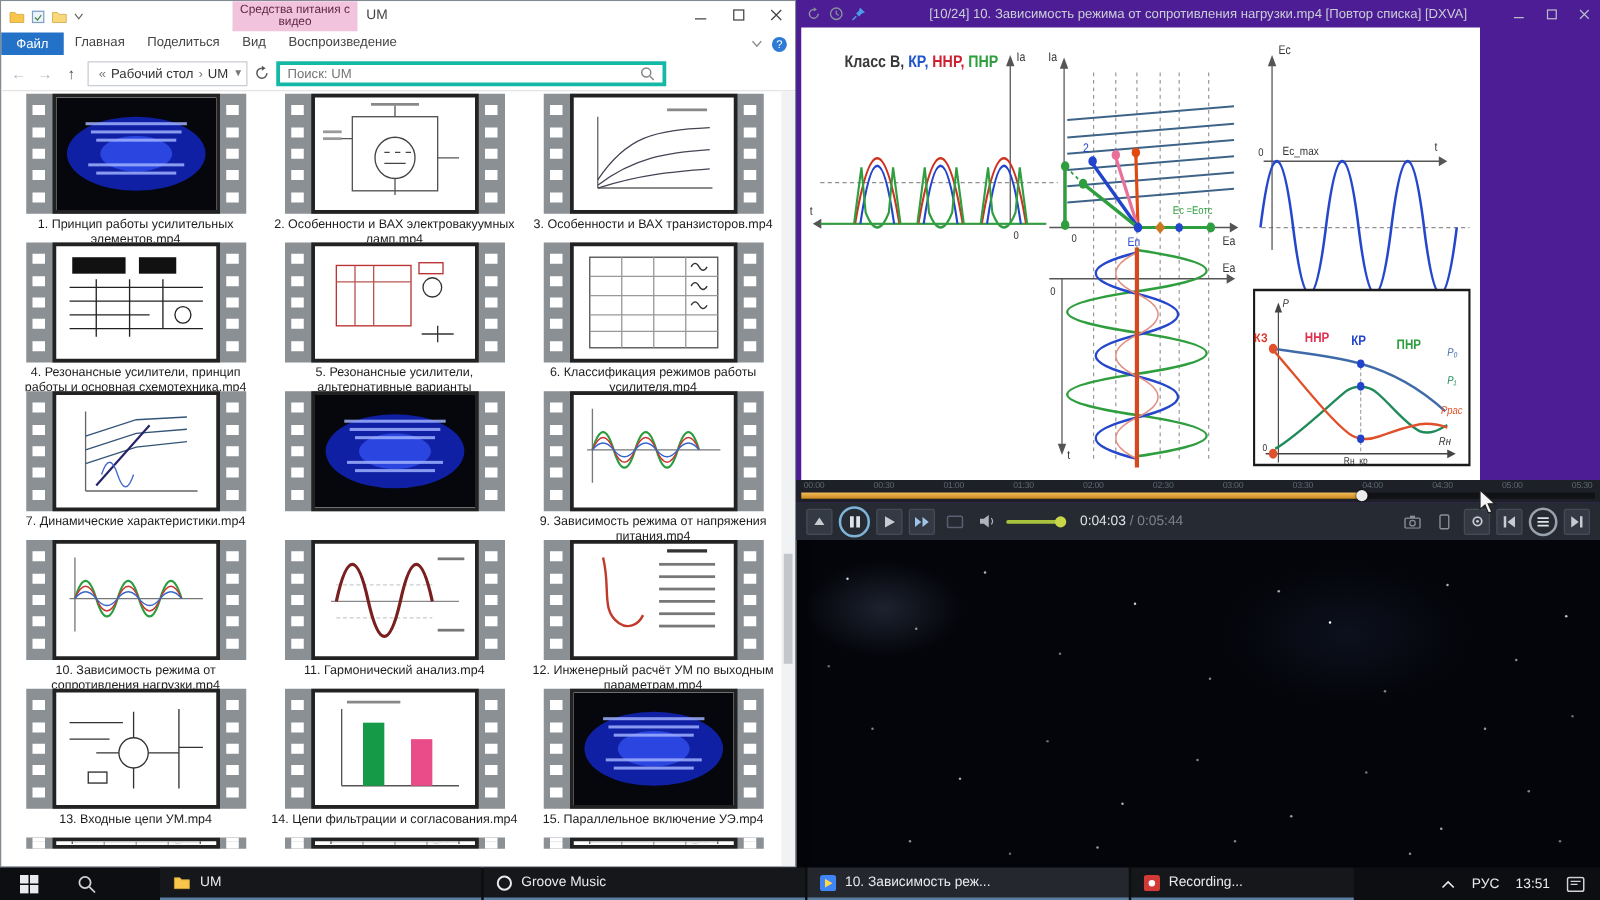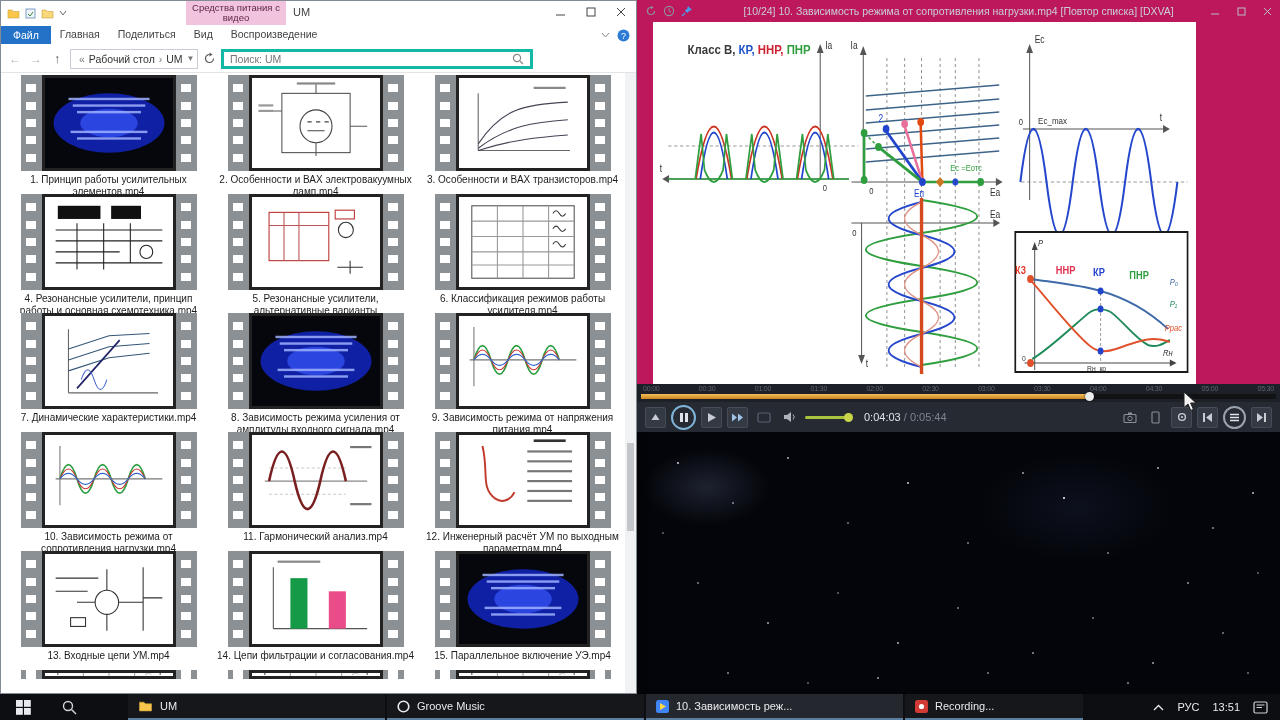--- a/index.html
+++ b/index.html
@@ -60,27 +60,27 @@
     text-align:center; max-height:23px; overflow:hidden; }
   .partial-row { display:grid; grid-template-columns:repeat(3,207px); padding-left:4px; }
   .partial-row .film { height:9px; overflow:hidden; }
   .x-scroll { position:absolute; right:0; top:0; bottom:0; width:11px; background:#f1f2f3; }
   .x-scroll .thumb { position:absolute; left:2px; width:7px; top:370px; height:88px; background:#c3c6ca; }
   .x-status { height:18px; display:flex; align-items:center; justify-content:space-between;
     padding:0 8px; font-size:10.5px; color:#333; border-top:1px solid #e6e6e6; flex:none; }
   .status-icons { display:flex; gap:4px; color:#777; font-size:11px; }
 
   
-  #player { position:absolute; left:637px; top:0; width:643px; height:432px; background:#be185d; }
+  #player { position:absolute; left:637px; top:0; width:643px; height:432px; background:#4c1d95; }
   .p-titlebar { height:22px; display:flex; align-items:center; position:relative; color:#b8bec6; }
   .p-ticons { display:flex; align-items:center; gap:6px; padding-left:8px; }
   .p-title { position:absolute; left:0; right:0; text-align:center; font-size:10.5px; color:#c9ced5; pointer-events:none; }
   .p-controls-win { margin-left:auto; display:flex; }
   .p-winbtn { width:26px; height:22px; display:flex; align-items:center; justify-content:center; }
-  .p-video { position:absolute; left:16px; top:22px; width:543px; height:362px; background:#fff; }
+  .p-video { position:absolute; left:4px; top:22px; width:543px; height:362px; background:#fff; }
   .p-video svg { width:100%; height:100%; display:block; }
   .p-timeline { position:absolute; left:0; top:384px; width:643px; height:18px; background:#1d2127; }
   .tl-labels { display:flex; justify-content:space-between; padding:1px 6px 0 6px; font-size:7px;
     color:#5d6673; letter-spacing:-.2px; }
   .tl-bar { position:absolute; left:4px; right:4px; bottom:3px; height:5px; background:#101216; }
   .tl-progress { position:absolute; left:0; top:0; bottom:0; width:70.6%;
     background:linear-gradient(#f3bd5a,#c9871f); }
   .tl-handle { position:absolute; top:-2px; left:calc(70.6% - 4px); width:9px; height:9px;
     border-radius:50%; background:#ececec; box-shadow:0 0 2px #000; }
   .p-controls { position:absolute; left:0; top:402px; width:643px; height:30px; background:#262b33;
@@ -423,21 +423,20 @@
               </svg>
             </div>
             <div class="film-strip">
               <span class="hole"></span>
               <span class="hole"></span>
               <span class="hole"></span>
               <span class="hole"></span>
               <span class="hole"></span>
             </div>
           </div>
-          <div class="file-name">8. Зависимость режима усиления от амплитуды входного сигнала.mp4</div>
         </div>
         <div class="file-cell">
           <div class="film">
             <div class="film-strip">
               <span class="hole"></span>
               <span class="hole"></span>
               <span class="hole"></span>
               <span class="hole"></span>
               <span class="hole"></span>
             </div>

